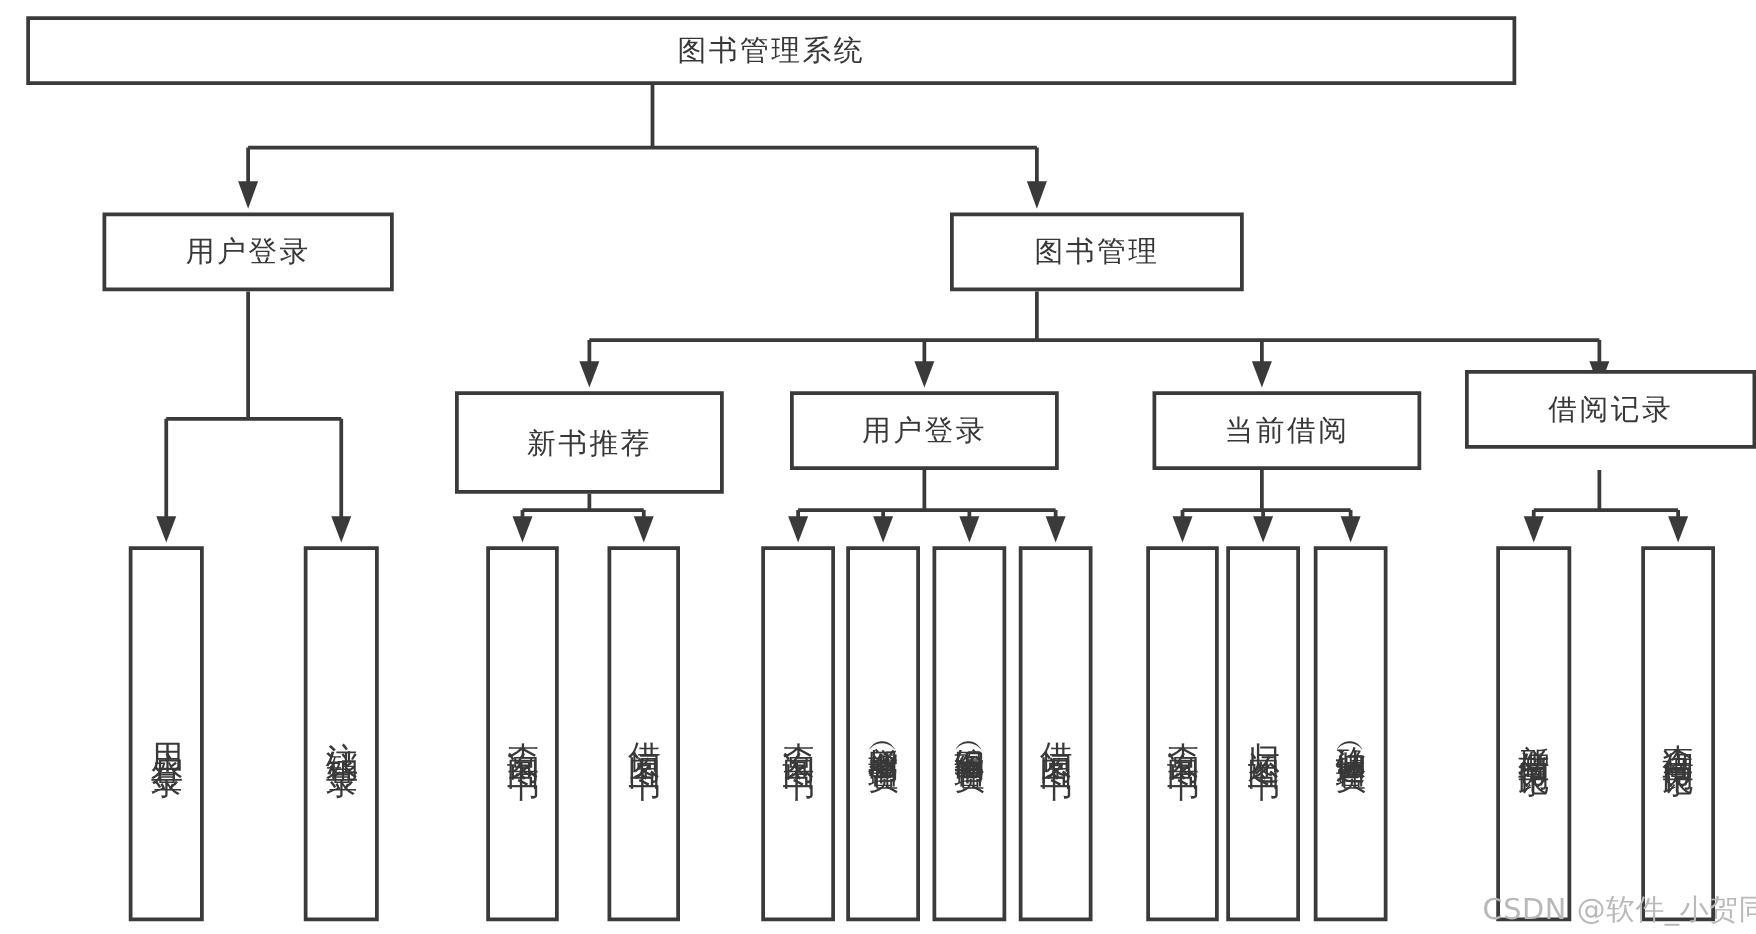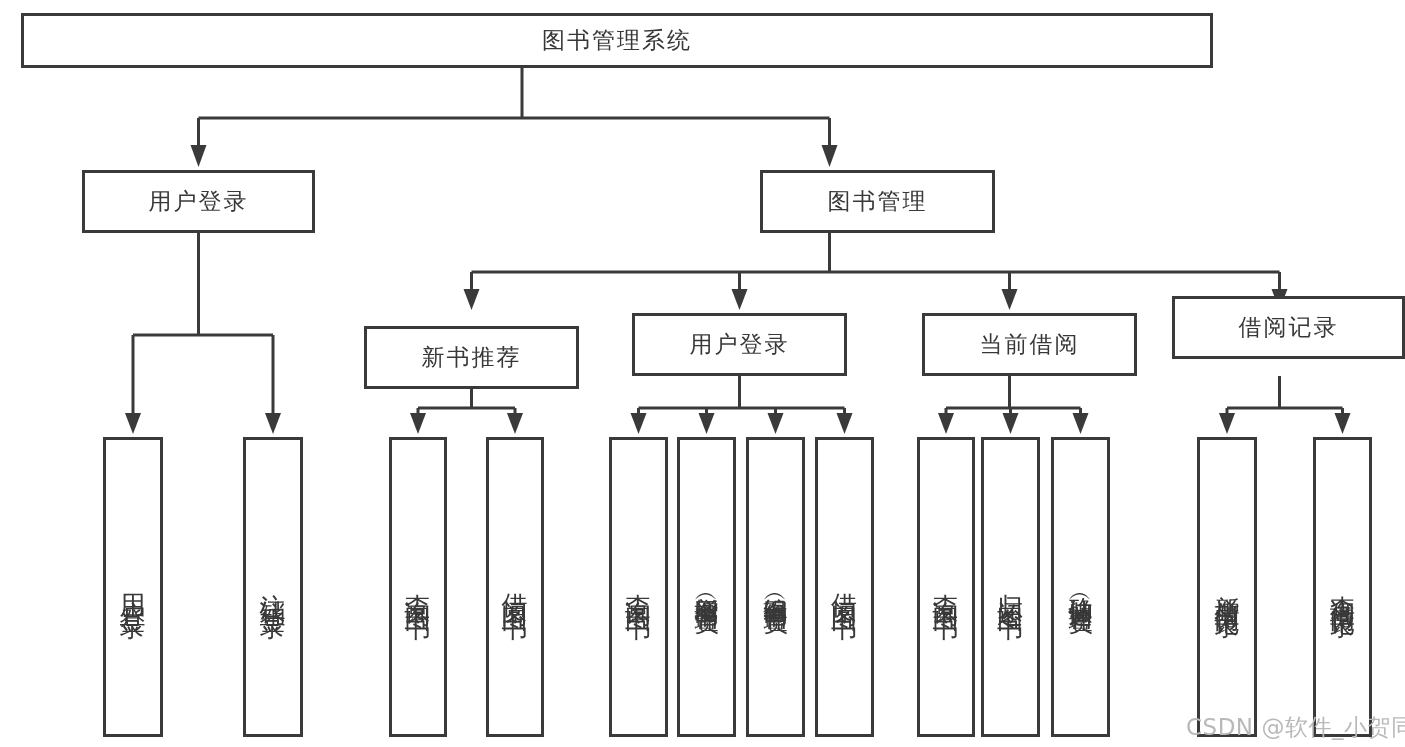--- a/index.html
+++ b/index.html
@@ -21,21 +21,21 @@
   .leaf.mid span  { letter-spacing:4px; font-size:25px; }
   .leaf.long span { letter-spacing:2px; font-size:24px; }
   .watermark {
     position:absolute; left:1186px; top:712px; z-index:5;
     font-size:23px; color:#b9b9b9; letter-spacing:0.5px; white-space:nowrap;
   }
   
   #n-root  { left:21px;  top:13px;  width:1192px; height:55px; }
   #n-login { left:82px;  top:170px; width:233px;  height:63px; }
   #n-mgmt  { left:748px; top:170px; width:235px;  height:63px;margin-left:12px; }
-  #n-rec   { left:364px; top:313px; width:215px;  height:63px;margin-top:13px; }
+  #n-rec   { left:364px; top:313px; width:215px;  height:82px; }
   #n-bor   { left:632px; top:313px; width:215px;  height:63px; }
   #n-cur   { left:902px; top:313px; width:215px;  height:63px;margin-left:20px; }
   #n-rcd   { left:1172px;top:296px; width:233px;  height:63px;font-family:Liberation Serif, serif; }
   .leaf { top:437px; height:300px; }
   #l0  { left:103px;  width:60px; }
   #l1  { left:243px;  width:60px; }
   #l2  { left:389px;  width:58px; }
   #l3  { left:486px;  width:58px; }
   #l4  { left:609px;  width:59px; }
   #l5  { left:677px;  width:59px; }

